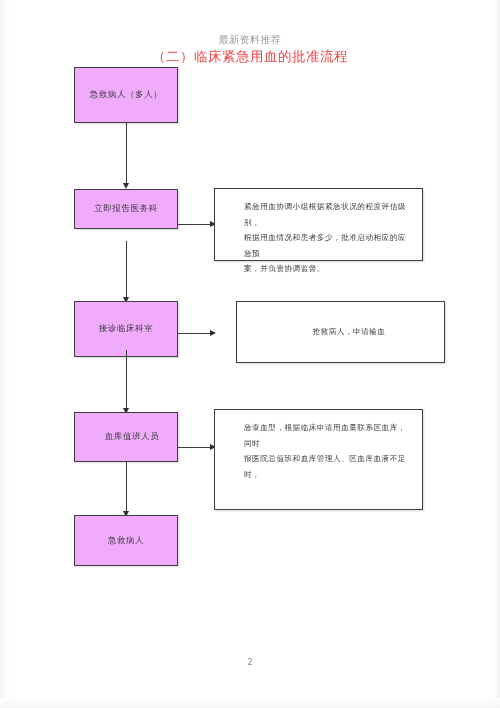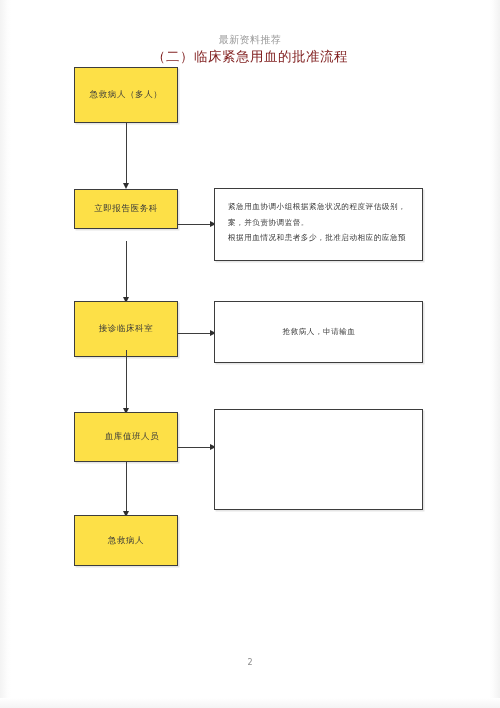--- a/index.html
+++ b/index.html
@@ -50,65 +50,66 @@
   }
 
   .doc-title {
     position: absolute;
     left: 0;
     top: 48px;
     width: 500px;
     text-align: center;
     font-size: 13.5px;
     letter-spacing: 0.5px;
-    color: #7f1d1d;
+    color: #ef4444;
   }
 
   .page-number {
     position: absolute;
     left: 0;
     top: 658px;
     width: 500px;
     text-align: center;
     font-size: 8px;
     color: #8a8a8a;
   }
 
   
   .node {
     position: absolute;
     box-sizing: border-box;
     border: 1px solid #3d3d3d;
-    background: #fde047;
+    background: #f0abfc;
     display: flex;
     align-items: center;
     justify-content: center;
     font-size: 8.5px;
     letter-spacing: 0.6px;
     color: #3a3a3a;
     box-shadow: 1.5px 1.5px 0 rgba(0,0,0,0.10);
   }
 
   .note {
     position: absolute;
     box-sizing: border-box;
     border: 1px solid #3d3d3d;
     background: #ffffff;
-    padding: 10px 12px 10px 13px;
+    padding: 10px 12px 10px 29px;
     font-size: 7.6px;
     line-height: 2.05;
     letter-spacing: 0.5px;
     color: #3a3a3a;
     box-shadow: 1.5px 1.5px 0 rgba(0,0,0,0.10);
   }
   .note.centered {
     display: flex;
     align-items: center;
     justify-content: center;
     text-align: left;
+    margin-left: 22px;
   }
 
   .vline {
     position: absolute;
     width: 1px;
     background: #3d3d3d;
   }
   .hline {
     position: absolute;
     height: 1px;
@@ -151,22 +152,22 @@
 
   <div class="node" style="left:74px; top:189px; width:104px; height:40px;">
     <span>立即报告医务科</span>
   </div>
 
   <div class="hline" style="left:178px; top:224px; width:36px;"></div>
   <div class="arrow-right" style="left:210px; top:220.5px;"></div>
 
   <div class="note" style="left:214px; top:188px; width:209px; height:73px;">
     <div>紧急用血协调小组根据紧急状况的程度评估级别，</div>
+    <div>根据用血情况和患者多少，批准启动相应的应急预</div>
     <div>案，并负责协调监督。</div>
-    <div>根据用血情况和患者多少，批准启动相应的应急预</div>
   </div>
 
   <div class="vline" style="left:126px; top:241px; height:60px;"></div>
   <div class="arrow-down" style="left:122.5px; top:297px;"></div>
 
   <div class="node" style="left:74px; top:301px; width:104px; height:56px;">
     <span>接诊临床科室</span>
   </div>
 
   <div class="hline" style="left:178px; top:333px; width:36px;"></div>
@@ -180,20 +181,22 @@
   <div class="arrow-down" style="left:122.5px; top:408px;"></div>
 
   <div class="node" style="left:74px; top:412px; width:104px; height:50px;padding-left:12px;">
     <span>血库值班人员</span>
   </div>
 
   <div class="hline" style="left:178px; top:447px; width:36px;"></div>
   <div class="arrow-right" style="left:210px; top:443.5px;"></div>
 
   <div class="note" style="left:214px; top:409px; width:209px; height:101px;">
+    <div>急查血型，根据临床申请用血量联系区血库，同时</div>
+    <div>报医院总值班和血库管理人、区血库血液不足时，</div>
   </div>
 
   <div class="vline" style="left:126px; top:462px; height:53px;"></div>
   <div class="arrow-down" style="left:122.5px; top:511px;"></div>
 
   <div class="node" style="left:74px; top:515px; width:104px; height:51px;">
     <span>急救病人</span>
   </div>
 
   <div class="page-number">2</div>

